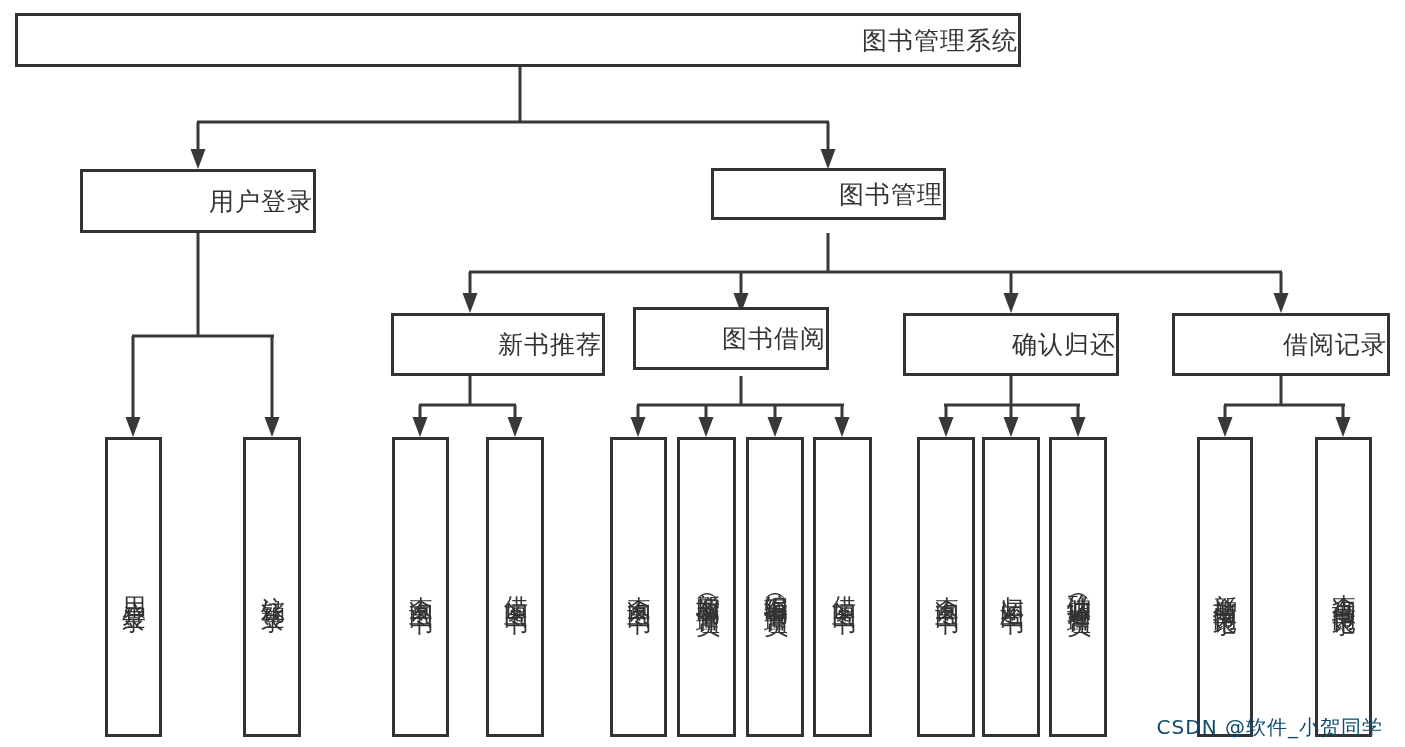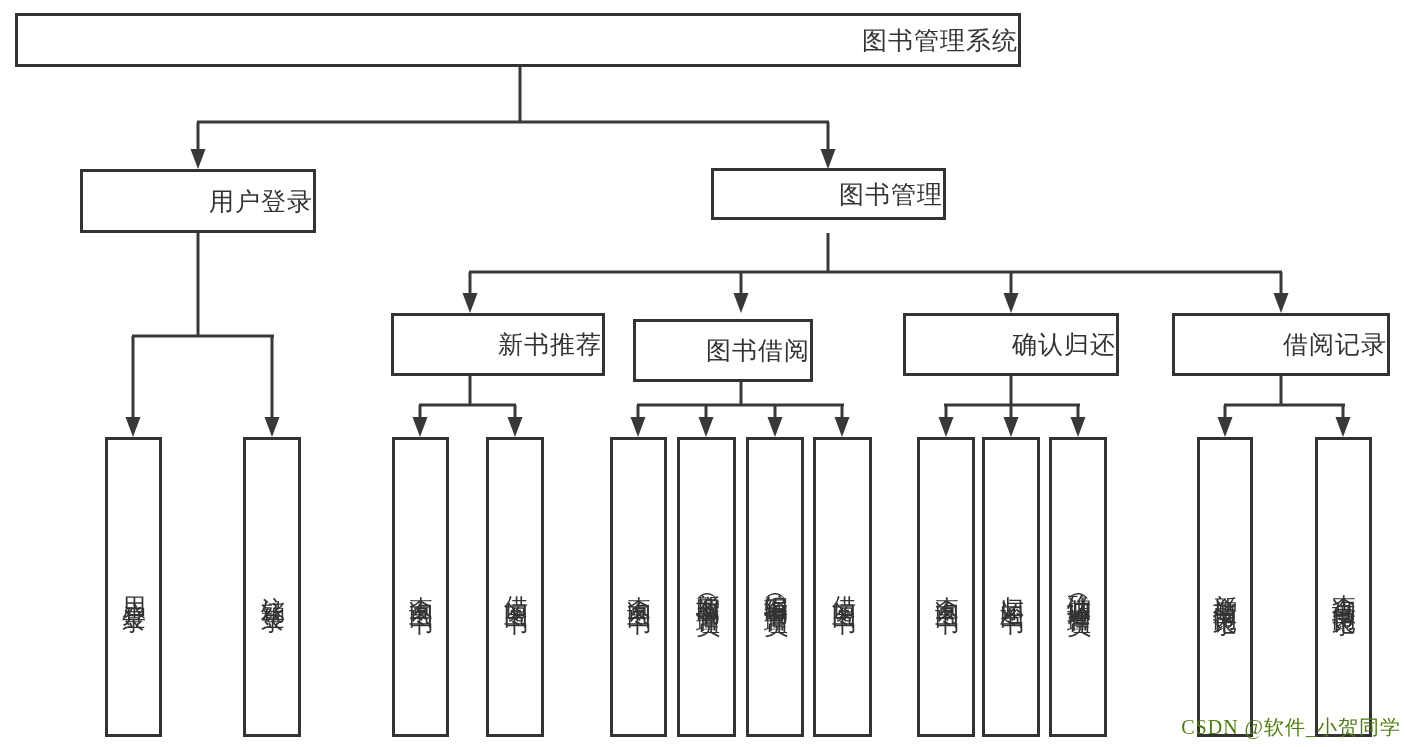--- a/index.html
+++ b/index.html
@@ -19,22 +19,22 @@
   }
   .vnode{
     writing-mode:vertical-rl;text-orientation:mixed;
     text-align:center;font-size:24px;letter-spacing:5px;
     line-height:51px;
   }
   #connectors{position:absolute;left:0;top:0;z-index:0;}
   #connectors line{stroke:#383838;stroke-width:3;}
   #connectors polygon{fill:#383838;stroke:none;}
   #watermark{
-    position:absolute;right:4px;top:714px;z-index:3;
-    font-size:20px;color:#4d7c0f;letter-spacing:1px;white-space:nowrap;font-family:Liberation Serif, serif;
+    position:absolute;right:22px;top:714px;z-index:3;
+    font-size:20px;color:#0c4a6e;letter-spacing:1px;white-space:nowrap;
   }
 </style>
 </head>
 <body>
 
 <div id="canvas">
 
   <svg id="connectors" width="1405" height="747" viewBox="0 0 1405 747">
       <line x1="520" y1="66" x2="520" y2="122"></line>
       <line x1="197" y1="122" x2="829" y2="122"></line>
@@ -97,21 +97,21 @@
   <div class="node hnode" style="left:80px;top:169px;width:236px;height:64px;">
     <span>用户登录</span>
   </div>
   <div class="node hnode" style="left:711px;top:155px;width:235px;height:52px;margin-top:13px;">
     <span>图书管理</span>
   </div>
 
   <div class="node hnode" style="left:363px;top:313px;width:214px;height:63px;margin-left:28px;">
     <span>新书推荐</span>
   </div>
-  <div class="node hnode" style="left:633px;top:319px;width:180px;height:63px;">
+  <div class="node hnode" style="left:633px;top:307px;width:196px;height:63px;">
     <span>图书借阅</span>
   </div>
   <div class="node hnode" style="left:903px;top:313px;width:216px;height:63px;">
     <span>确认归还</span>
   </div>
   <div class="node hnode" style="left:1172px;top:313px;width:218px;height:63px;">
     <span>借阅记录</span>
   </div>
 
   <div class="node vnode" style="left:105px;top:437px;width:57px;height:300px;">用户登录</div>

